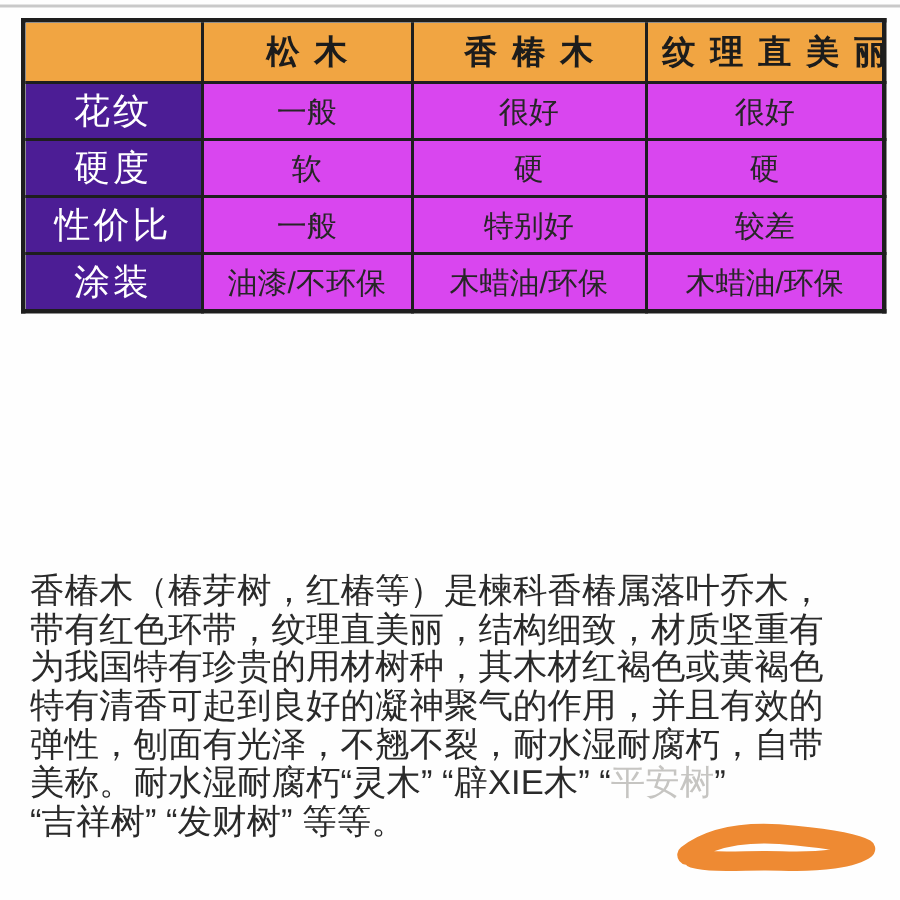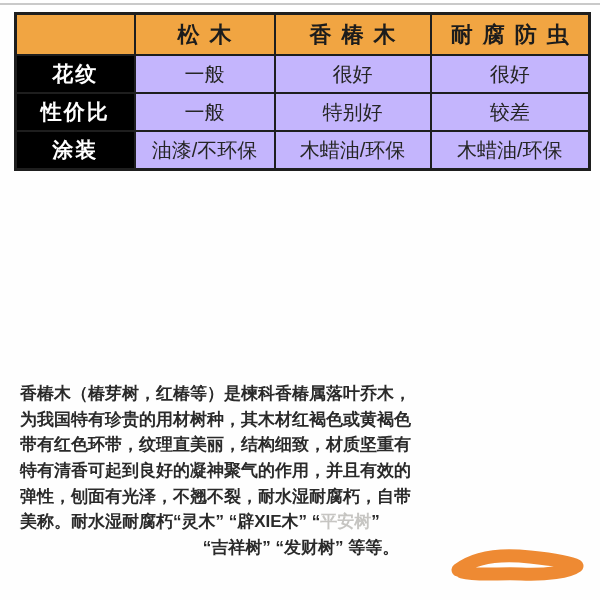--- a/index.html
+++ b/index.html
@@ -47,46 +47,46 @@
   }
   .col-header {
     background: #f1a542;
     color: #1c1c1c;
     font-weight: bold;
     font-size: 22px;
     letter-spacing: 10px;
     text-indent: 10px; 
   }
   .row-label {
-    background: #000000;
+    background: #4c1d95;
     color: #ffffff;
-    font-weight: bold;
-    font-size: 21px;
+    font-weight: normal;
+    font-size: 24px;
     letter-spacing: 2px;
   }
   .data-cell {
-    background: #c4b5fd;
+    background: #d946ef;
     color: #262626;
     font-size: 20px;
   }
   .paragraph {
     position: absolute;
     top: 381px;
     left: 20px;
     width: 562px;
     color: #2a2a2a;
-    font-size: 17px;
+    font-size: 23px;
     line-height: 25.7px;
-    font-weight: 700;
+    font-weight: 400;
   }
   .pline {
     white-space: nowrap;
     height: 25.7px;
   }
-  .pline.centered { text-align: center; }
+  .pline.centered { }
   .faded { color: #c6c5c2; }
   .scribble {
     position: absolute;
     left: 446px;
     top: 545px;
     width: 142px;
     height: 38px;
   }
 </style>
 </head>
@@ -101,47 +101,53 @@
       <col style="width:119px">
       <col style="width:140px">
       <col style="width:156px">
       <col style="width:159px">
     </colgroup>
     <tbody>
         <tr class="header-row">
       <td class="cell-orange"></td>
       <th class="col-header">松木</th>
       <th class="col-header">香椿木</th>
-      <th class="col-header">耐腐防虫</th>
+      <th class="col-header">纹理直美丽</th>
     </tr>
     <tr class="data-row">
       <th class="row-label">花纹</th>
       <td class="data-cell">一般</td>
       <td class="data-cell">很好</td>
       <td class="data-cell">很好</td>
+    </tr>
+    <tr class="data-row">
+      <th class="row-label">硬度</th>
+      <td class="data-cell">软</td>
+      <td class="data-cell">硬</td>
+      <td class="data-cell">硬</td>
     </tr>
     <tr class="data-row">
       <th class="row-label">性价比</th>
       <td class="data-cell">一般</td>
       <td class="data-cell">特别好</td>
       <td class="data-cell">较差</td>
     </tr>
     <tr class="data-row">
       <th class="row-label">涂装</th>
       <td class="data-cell">油漆/不环保</td>
       <td class="data-cell">木蜡油/环保</td>
       <td class="data-cell">木蜡油/环保</td>
     </tr>
   </tbody>
     </table>
 
   <div class="paragraph">
     <div class="pline"><span>香椿木（椿芽树，红椿等）是楝科香椿属落叶乔木，</span><span class="faded"></span><span></span></div>
+    <div class="pline"><span>带有红色环带，纹理直美丽，结构细致，材质坚重有</span><span class="faded"></span><span></span></div>
     <div class="pline"><span>为我国特有珍贵的用材树种，其木材红褐色或黄褐色</span><span class="faded"></span><span></span></div>
-    <div class="pline"><span>带有红色环带，纹理直美丽，结构细致，材质坚重有</span><span class="faded"></span><span></span></div>
     <div class="pline"><span>特有清香可起到良好的凝神聚气的作用，并且有效的</span><span class="faded"></span><span></span></div>
     <div class="pline"><span>弹性，刨面有光泽，不翘不裂，耐水湿耐腐朽，自带</span><span class="faded"></span><span></span></div>
     <div class="pline"><span>美称。耐水湿耐腐朽“灵木” “辟XIE木” “</span><span class="faded">平安树</span><span>”</span></div>
     <div class="pline centered"><span>“吉祥树” “发财树” 等等。</span><span class="faded"></span><span></span></div>
   </div>
 
   <svg class="scribble" viewBox="0 0 142 38" aria-hidden="true">
     <path d="M12 25 C 30 11, 58 9, 84 12 C 104 14, 124 17, 131 21 C 123 27, 101 30, 75 29 C 53 28, 31 31, 16 27" fill="none" stroke="#ee8a33" stroke-width="13" stroke-linecap="round" stroke-linejoin="round"></path>
   </svg>
 

